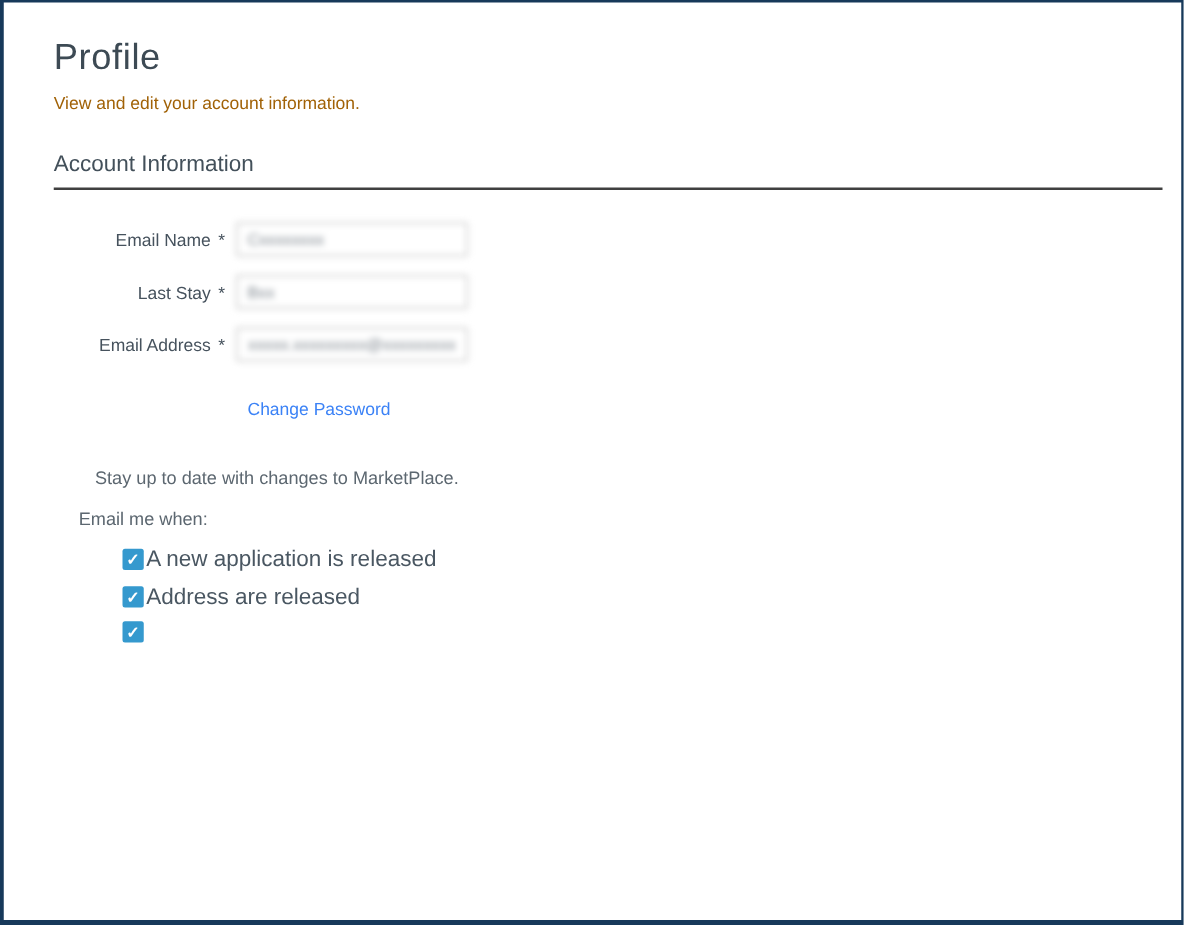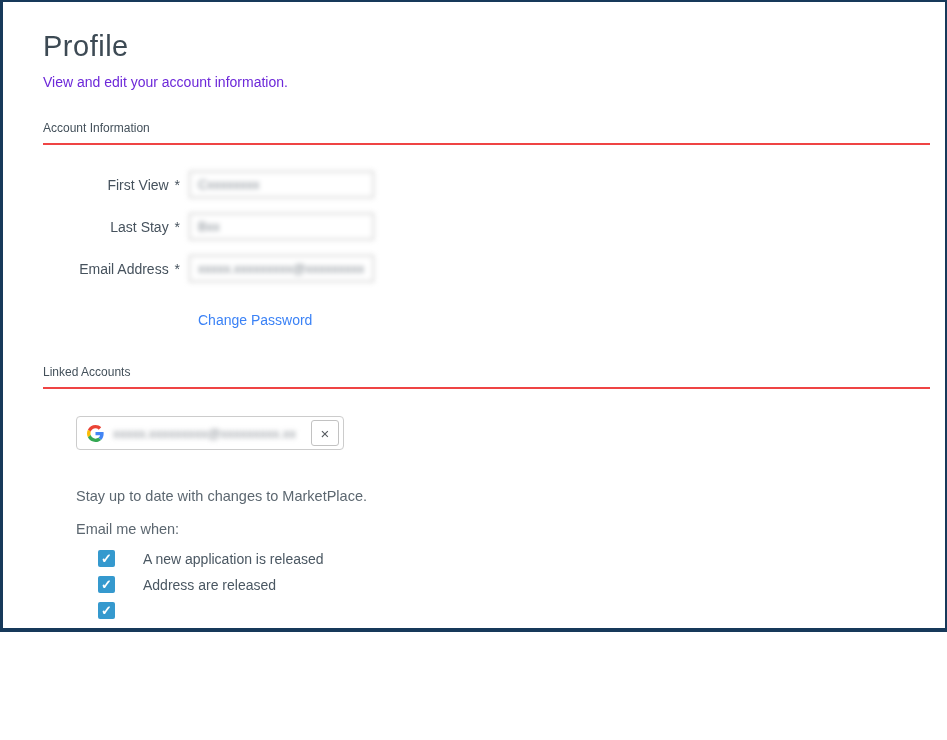--- a/index.html
+++ b/index.html
@@ -6,47 +6,47 @@
   html, body { width: 947px; height: 740px; background: #fff; }
   body {
     font-family: "Liberation Sans", sans-serif;
     color: #5c6770;
     position: relative;
   }
   .frame {
     position: absolute;
     inset: 0;
     width: 947px;
-    height: 632px;
+    height: 740px;
     border: 2px solid #17395a;
     border-left-width: 3px;
     border-bottom-width: 4px;
     background: #fff;
     overflow: hidden;
   }
   .content {
     padding: 28px 15px 0 40px;
   }
   h1.page-title {
     font-size: 29px;
     font-weight: 300;
     color: #3d4a54;
     letter-spacing: 0.5px;
   }
   .page-subtitle {
     margin-top: 11px;
     font-size: 14px;
-    color: #6d28d9;
+    color: #a16207;
   }
   .section-heading {
-    font-size: 12px;
+    font-size: 18px;
     font-weight: 400;
     color: #43505a;
     padding-bottom: 8px;
-    border-bottom: 2px solid #ef4444;
+    border-bottom: 2px solid #404040;
   }
   .section-acct { margin-top: 31px; }
   .section-linked { margin-top: 36px; }
   .section-prefs { margin-top: 31px; }
 
   .form-rows { margin-top: 26px; }
   .form-row { display: flex; align-items: center; margin-bottom: 15px; }
   .form-row.email-row { }
   .field-label {
     width: 146px;
@@ -110,89 +110,71 @@
     font-size: 15px;
     line-height: 1;
     cursor: pointer;
     display: flex;
     align-items: center;
     justify-content: center;
     font-family: "Liberation Sans", sans-serif;
   }
 
   .prefs-desc { margin-top: 38px; margin-left: 33px; font-size: 14.5px; color: #5c6770; }
-  .prefs-prompt { margin-top: 17px; margin-left: 33px; font-size: 14.5px; color: #5c6770; }
+  .prefs-prompt { margin-top: 17px; margin-left: 20px; font-size: 14.5px; color: #5c6770; }
   .option-list { margin-top: 13px; margin-left: 55px; }
   .option-row { display: flex; align-items: center; margin-bottom: 9px; }
   .checkbox {
     width: 17px;
     height: 17px;
     background: #3599ce;
     border-radius: 2px;
     color: #fff;
     font-size: 13px;
     font-weight: bold;
     display: flex;
     align-items: center;
     justify-content: center;
     cursor: pointer;
     flex: 0 0 auto;
   }
-  .option-label { margin-left: 28px; font-size: 14px; color: #4a5762; }
+  .option-label { margin-left: 2px; font-size: 18px; color: #4a5762; }
 </style>
 </head>
 <body>
 
 <div class="frame">
   <div class="content">
 
     <h1 class="page-title">Profile</h1>
     <div class="page-subtitle">View and edit your account information.</div>
 
     <div class="section section-acct">
       <div class="section-heading">Account Information</div>
 
       <div class="form-rows">
         <div class="form-row">
-          <div class="field-label"><span>First View</span> <span class="req">*</span></div>
+          <div class="field-label"><span>Email Name</span> <span class="req">*</span></div>
           <input class="text-input" type="text" value="Cxxxxxxxx" style="">
         </div>
 
         <div class="form-row">
           <div class="field-label"><span>Last Stay</span> <span class="req">*</span></div>
           <input class="text-input" type="text" value="Bxx" style="">
         </div>
 
         <div class="form-row email-row">
           <div class="field-label"><span>Email Address</span> <span class="req">*</span></div>
           <input class="text-input" type="text" value="xxxxx.xxxxxxxxx@xxxxxxxxx.xx" style="">
         </div>
       </div>
 
       <a class="link">Change Password</a>
     </div>
 
-    <div class="section section-linked">
-      <div class="section-heading">Linked Accounts</div>
-
-      <div class="chip">
-        <span class="google-g">
-          <svg viewBox="0 0 48 48" width="17" height="17" aria-hidden="true">
-            <path fill="#EA4335" d="M24 9.5c3.54 0 6.71 1.22 9.21 3.6l6.85-6.85C35.9 2.38 30.47 0 24 0 14.62 0 6.51 5.38 2.56 13.22l7.98 6.19C12.43 13.72 17.74 9.5 24 9.5z"></path>
-            <path fill="#4285F4" d="M46.98 24.55c0-1.57-.15-3.09-.38-4.55H24v9.02h12.94c-.58 2.96-2.26 5.48-4.78 7.18l7.73 6c4.51-4.18 7.09-10.36 7.09-17.65z"></path>
-            <path fill="#FBBC05" d="M10.53 28.59c-.48-1.45-.76-2.99-.76-4.59s.27-3.14.76-4.59l-7.98-6.19C.92 16.46 0 20.12 0 24c0 3.88.92 7.54 2.56 10.78l7.97-6.19z"></path>
-            <path fill="#34A853" d="M24 48c6.48 0 11.93-2.13 15.89-5.81l-7.73-6c-2.15 1.45-4.92 2.3-8.16 2.3-6.26 0-11.57-4.22-13.47-9.91l-7.98 6.19C6.51 42.62 14.62 48 24 48z"></path>
-          </svg>
-        </span>
-        <span class="chip-email">xxxxx.xxxxxxxxx@xxxxxxxxx.xx</span>
-        <button class="chip-remove">
-            <span>×</span>
-          </button>
-      </div>
-    </div>
 
     <div class="section section-prefs">
 
       <div class="prefs-desc">Stay up to date with changes to MarketPlace.</div>
       <div class="prefs-prompt">Email me when:</div>
 
       <div class="option-list">
         <div class="option-row">
           <span class="checkbox">
               <span>✓</span>

